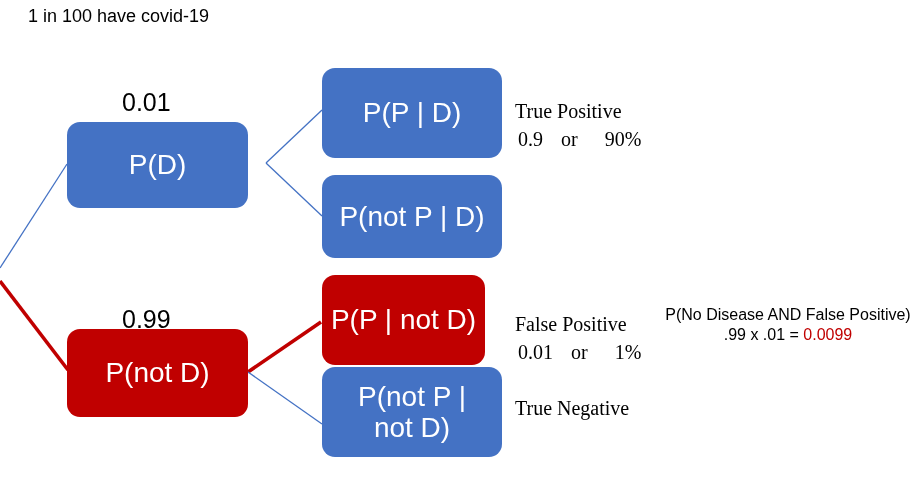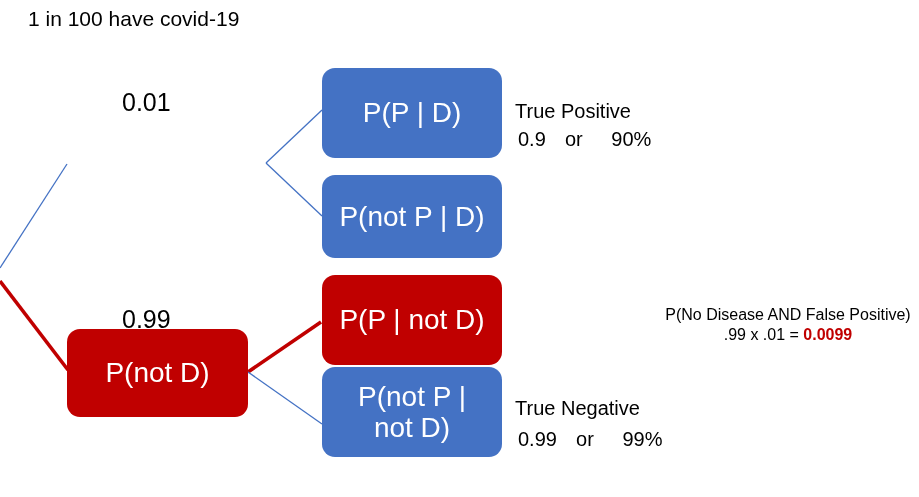--- a/index.html
+++ b/index.html
@@ -23,21 +23,21 @@
     position: absolute;
     left: 0; top: 0;
     width: 919px; height: 497px;
     pointer-events: none;
   }
   .connectors line.blue { stroke: var(--line-blue); stroke-width: 1.3; }
   .connectors line.red  { stroke: var(--red); stroke-width: 3.6; }
   .title {
     position: absolute;
     left: 28px; top: 6px;
-    font-size: 21px;
+    font-size: 18px;
     line-height: 1.2;
     color: var(--text);
   }
   .prob-label {
     position: absolute;
     font-size: 25px;
     line-height: 1.1;
     color: var(--text);
     margin-left: 42px;
   }
@@ -54,85 +54,92 @@
   }
   .node.blue { background: var(--blue); }
   .node.red  { background: var(--red); }
   .node span { white-space: pre-line; }
   .caption {
     position: absolute;
     left: 515px;
     font-size: 20px;
     line-height: 28px;
     color: var(--text);
+    font-family: Liberation Serif, serif;
   }
   .cap-value { white-space: pre; word-spacing: 4px; padding-left: 3px; }
   .annotation {
     position: absolute;
     left: 655px; top: 305px;
     width: 266px;
     text-align: center;
     font-size: 16px;
     line-height: 20px;
     color: var(--text);
   }
-  .annotation .result { color: var(--red); font-weight: bold; }
+  .annotation .result { color: var(--red); font-weight: normal; }
 </style>
 </head>
 <body>
 
 <div class="canvas">
 
   <svg class="connectors" viewBox="0 0 919 497" aria-hidden="true">
     <line class="blue" x1="0" y1="268" x2="67" y2="164"></line>
     <line class="red" x1="0" y1="281" x2="68" y2="370"></line>
     <line class="blue" x1="266" y1="163" x2="322" y2="110"></line>
     <line class="blue" x1="266" y1="163" x2="322" y2="216"></line>
     <line class="red" x1="248" y1="372" x2="321" y2="322"></line>
     <line class="blue" x1="248" y1="372" x2="322" y2="424"></line>
   </svg>
 
   <div class="title">1 in 100 have covid-19</div>
 
   <div class="prob-label" style="left:80px; top:89px">0.01</div>
 
+  <div class="node blue" style="left:67px; top:122px; width:181px; height:86px">
+    <span>P(D)</span>
+  </div>
 
   <div class="prob-label" style="left:80px; top:306px">0.99</div>
 
   <div class="node blue" style="left:322px; top:68px; width:180px; height:90px">
     <span>P(P | D)</span>
   </div>
 
   <div class="node red" style="left:67px; top:329px; width:181px; height:88px">
     <span>P(not D)</span>
   </div>
 
   <div class="node blue" style="left:322px; top:175px; width:180px; height:83px">
     <span>P(not P | D)</span>
   </div>
 
-  <div class="node red" style="left:322px; top:275px; width:180px; height:90px">
+  <div class="node red" style="left:322px; top:275px; width:163px; height:90px">
     <span>P(P | not D)</span>
   </div>
 
   <div class="node blue" style="left:322px; top:367px; width:180px; height:90px">
     <span>P(not P |
 not D)</span>
   </div>
 
   <div class="caption" style="top:97px">
     <div class="cap-line">True Positive</div>
     <div class="cap-value">0.9  or   90%</div>
   </div>
 
 
+  <div class="caption" style="top:310px">
+    <div class="cap-line">False Positive</div>
+    <div class="cap-value">0.01  or   1%</div>
+  </div>
 
   <div class="caption" style="top:393px; line-height:31px">
     <div class="cap-line">True Negative</div>
-    <div class="cap-value">0.99  or   99%</div>
   </div>
 
   <div class="annotation">
     <div>P(No Disease AND False Positive)</div>
     <div><span>.99 x .01 = </span><span class="result">0.0099</span></div>
   </div>
 
 </div>
 
 </body></html>

